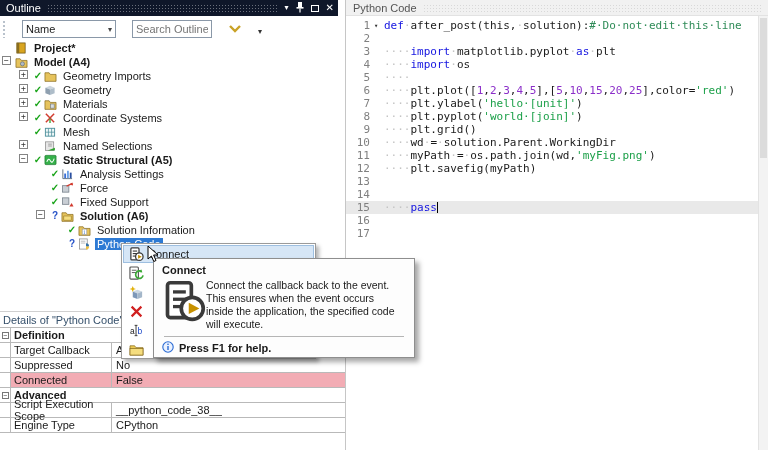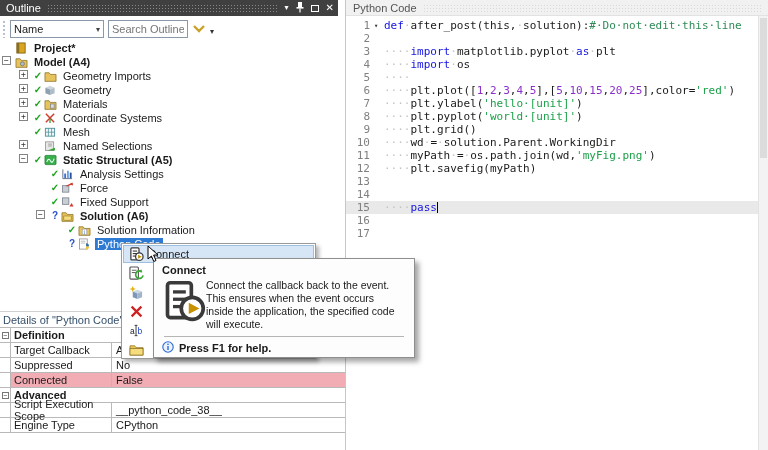--- a/index.html
+++ b/index.html
@@ -1,28 +1,28 @@
 <!DOCTYPE html>
 <html><head>
 <meta charset="utf-8">
 <style>
   * { margin:0; padding:0; box-sizing:border-box; }
   html,body { width:768px; height:450px; background:#fff; font-family:"Liberation Sans",sans-serif; overflow:hidden; }
   #stage { position:relative; width:768px; height:450px; background:#fff; font-size:11px; color:#1a1a1a; }
 
   
   #outline-panel { position:absolute; left:0; top:0; width:338px; height:300px; }
-  .titlebar { height:16px; background:#404040; color:#fff; display:flex; align-items:center; padding:0 4px 0 6px; }
+  .titlebar { height:16px; background:#0f172a; color:#fff; display:flex; align-items:center; padding:0 4px 0 6px; }
   .titlebar .cap { font-size:11px; }
   .hatch-blue { flex:1; height:8px; margin:0 6px;
     background-image:radial-gradient(rgba(255,255,255,.38) .8px, transparent .9px); background-size:3px 3px; }
   .tb-icons { display:flex; align-items:center; gap:7px; color:#fff; }
   .tb-icons span { cursor:default; line-height:1; }
   .ico-max { width:8px; height:7px; border:1.4px solid #fff; display:inline-block; }
-  .outline-toolbar { height:26px; display:flex; align-items:center; padding:2px 4px 2px 2px; gap:4px; }
+  .outline-toolbar { height:26px; display:flex; align-items:center; padding:2px 4px 2px 2px; gap:16px; }
   .grip { width:4px; height:18px; background-image:radial-gradient(#b9c2cc 1px, transparent 1.2px); background-size:4px 4px; }
   .combo { width:94px; height:18px; border:1px solid #8a98a8; display:flex; align-items:center; padding:0 3px; background:#fff; }
   .combo .val { flex:1; }
   .combo .arr { font-size:8px; color:#444; }
   .search { width:80px; height:18px; border:1px solid #8a98a8; padding:0 3px; font-family:"Liberation Sans",sans-serif; font-size:11px; color:#999; background:#fff; }
   .gold-chev { color:#c9a227; font-weight:bold; }
   .overflow-arr { font-size:8px; color:#333; margin-top:5px; }
 
   
   #tree { position:absolute; left:0; top:42px; width:338px; }
@@ -372,21 +372,21 @@
           <span class="ctext"><span class="tok-ws">····</span><span class="tok-id">plt.plot([</span><span class="tok-num">1</span><span class="tok-pu">,</span><span class="tok-num">2</span><span class="tok-pu">,</span><span class="tok-num">3</span><span class="tok-pu">,</span><span class="tok-num">4</span><span class="tok-pu">,</span><span class="tok-num">5</span><span class="tok-pu">],[</span><span class="tok-num">5</span><span class="tok-pu">,</span><span class="tok-num">10</span><span class="tok-pu">,</span><span class="tok-num">15</span><span class="tok-pu">,</span><span class="tok-num">20</span><span class="tok-pu">,</span><span class="tok-num">25</span><span class="tok-pu">],color=</span><span class="tok-str">'red'</span><span class="tok-pu">)</span></span>
         </div>
         <div class="cline">
           <span class="lnum">7</span>
           <span class="fold"></span>
           <span class="ctext"><span class="tok-ws">····</span><span class="tok-id">plt.ylabel(</span><span class="tok-str">'hello·[unit]'</span><span class="tok-pu">)</span></span>
         </div>
         <div class="cline">
           <span class="lnum">8</span>
           <span class="fold"></span>
-          <span class="ctext"><span class="tok-ws">····</span><span class="tok-id">plt.pyplot(</span><span class="tok-str">'world·[unit]'</span><span class="tok-pu">)</span></span>
+          <span class="ctext"><span class="tok-ws">····</span><span class="tok-id">plt.pyplot(</span><span class="tok-str">'world·[join]'</span><span class="tok-pu">)</span></span>
         </div>
         <div class="cline">
           <span class="lnum">9</span>
           <span class="fold"></span>
           <span class="ctext"><span class="tok-ws">····</span><span class="tok-id">plt.grid()</span></span>
         </div>
         <div class="cline">
           <span class="lnum">10</span>
           <span class="fold"></span>
           <span class="ctext"><span class="tok-ws">····</span><span class="tok-id">wd</span><span class="tok-ws">·</span><span class="tok-pu">=</span><span class="tok-ws">·</span><span class="tok-id">solution.Parent.WorkingDir</span></span>

